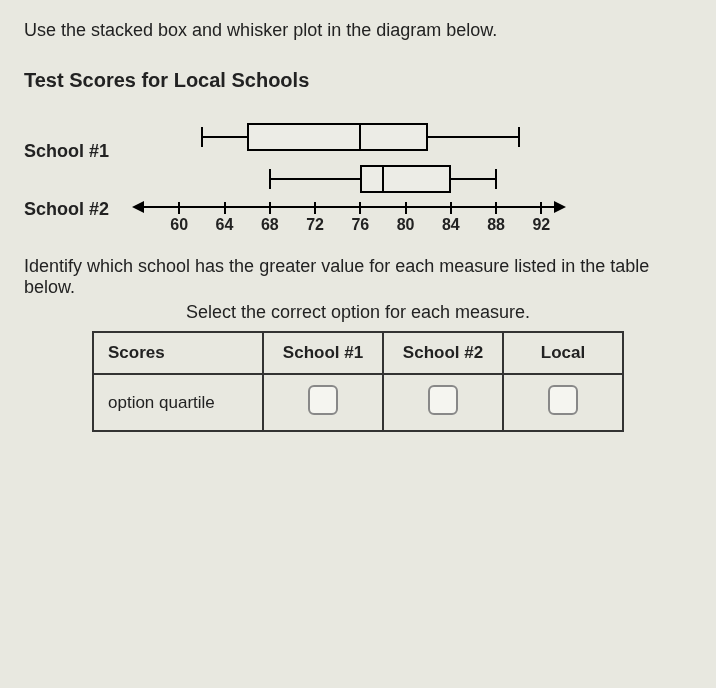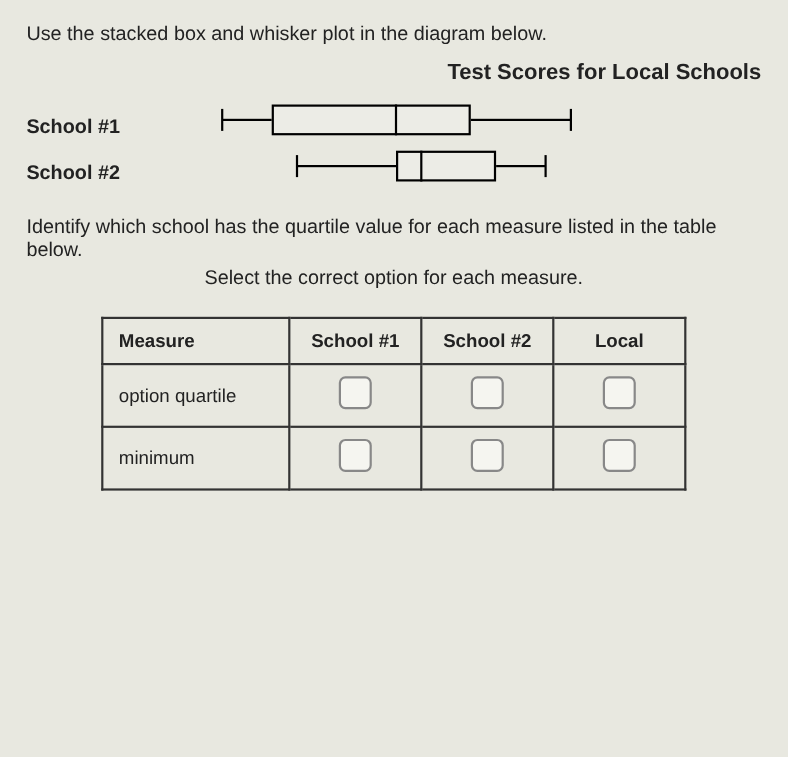--- a/index.html
+++ b/index.html
@@ -1,35 +1,35 @@
 <!DOCTYPE html>
 <html><head>
 <meta charset="utf-8">
 <style>
 body{margin:0;padding:20px 24px;font-family:Arial,Helvetica,sans-serif;font-size:18px;color:#222;background:#e8e8e0}
-.instr{margin-bottom:14px}
-.title{font-weight:700;text-align:right;font-size:20px;margin-bottom:10px}
+.instr{margin-bottom:28px}
+.title{font-weight:700;text-align:left;font-size:20px;margin-bottom:24px}
 .plot{display:flex;margin-bottom:8px}
 .labels{width:110px;display:flex;flex-direction:column;justify-content:space-around;font-weight:700;padding-top:6px}
 .labels div{height:42px;line-height:42px}
 .chart{position:relative;width:430px}
 .row{position:relative;height:42px}
 .whisk,.cap{position:absolute;background:#000}
 .whisk{height:2px;top:50%;margin-top:-1px}
 .cap{width:2px;height:20px;top:50%;margin-top:-10px}
 .box{position:absolute;height:28px;top:50%;margin-top:-14px;border:2px solid #000;background:rgba(255,255,255,.2);box-sizing:border-box}
 .med{position:absolute;width:2px;height:28px;top:50%;margin-top:-14px;background:#000}
 .axis{position:relative;height:30px;margin-top:6px;border-top:2px solid #000}
 .axis:before,.axis:after{content:"";position:absolute;top:-7px;width:0;height:0;border-top:6px solid transparent;border-bottom:6px solid transparent}
 .axis:before{left:-2px;border-right:12px solid #000}
 .axis:after{right:-2px;border-left:12px solid #000}
 .tick{position:absolute;top:-6px;width:2px;height:12px;background:#000}
 .tlab{position:absolute;top:8px;font-size:16px;font-weight:700;transform:translateX(-50%)}
 .prompt{margin:18px 0 4px}
-.sel{text-align:center;margin-bottom:25px}
+.sel{text-align:center;margin-bottom:8px}
 .tblw{display:flex;justify-content:center}
 table{border-collapse:collapse}
 th,td{border:2px solid #333;padding:10px 14px;font-size:17px}
 th{font-weight:700}
 td:first-child,th:first-child{text-align:left;min-width:140px}
 td:not(:first-child){text-align:center;min-width:90px}
 .cb{display:inline-block;width:26px;height:26px;border:2px solid #888;border-radius:6px;background:#f5f5f0}
 </style>
 </head>
 <body>
@@ -52,42 +52,56 @@
         <div class="med" style="left:225.3157894736842px"></div>
       </div>
     <div class="row" id="r1">
         <div class="whisk" style="left:135.78947368421052px;width:90.52631578947367px"></div>
         <div class="whisk" style="left:316.84210526315786px;width:45.26315789473688px"></div>
         <div class="cap" style="left:134.78947368421052px"></div>
         <div class="cap" style="left:361.10526315789474px"></div>
         <div class="box" style="left:226.3157894736842px;width:90.52631578947367px"></div>
         <div class="med" style="left:247.94736842105263px"></div>
       </div>
+    <div class="axis" id="axis">
+        <div class="tick" style="left:44.26315789473684px"></div>
+        <div class="tlab" style="left:45.26315789473684px">60</div>
+        <div class="tick" style="left:89.52631578947368px"></div>
+        <div class="tlab" style="left:90.52631578947368px">64</div>
+        <div class="tick" style="left:134.78947368421052px"></div>
+        <div class="tlab" style="left:135.78947368421052px">68</div>
+        <div class="tick" style="left:180.05263157894737px"></div>
+        <div class="tlab" style="left:181.05263157894737px">72</div>
+        <div class="tick" style="left:225.3157894736842px"></div>
+        <div class="tlab" style="left:226.3157894736842px">76</div>
+        <div class="tick" style="left:270.57894736842104px"></div>
+        <div class="tlab" style="left:271.57894736842104px">80</div>
+        <div class="tick" style="left:315.84210526315786px"></div>
+        <div class="tlab" style="left:316.84210526315786px">84</div>
+        <div class="tick" style="left:361.10526315789474px"></div>
+        <div class="tlab" style="left:362.10526315789474px">88</div>
+        <div class="tick" style="left:406.36842105263156px"></div>
+        <div class="tlab" style="left:407.36842105263156px">92</div>
+      </div>
   </div>
 </div>
 
-<div class="prompt">Identify which school has the quartile value for each measure listed in the table below.</div>
+<div class="prompt">Identify which school has the greater value for each measure listed in the table below.</div>
 <div class="sel">Select the correct option for each measure.</div>
 
 <div class="tblw">
 <table>
   <tbody>
         <tr>
-    <th>Measure</th>
+    <th>Scores</th>
     <th>School #1</th>
     <th>School #2</th>
     <th>Local</th>
   </tr>
   <tr>
     <td>option quartile</td>
     <td><span class="cb"></span></td>
     <td><span class="cb"></span></td>
     <td><span class="cb"></span></td>
   </tr>
-  <tr>
-    <td>minimum</td>
-    <td><span class="cb"></span></td>
-    <td><span class="cb"></span></td>
-    <td><span class="cb"></span></td>
-  </tr>
 </tbody>
     </table>
 </div>
 
 </body></html>

